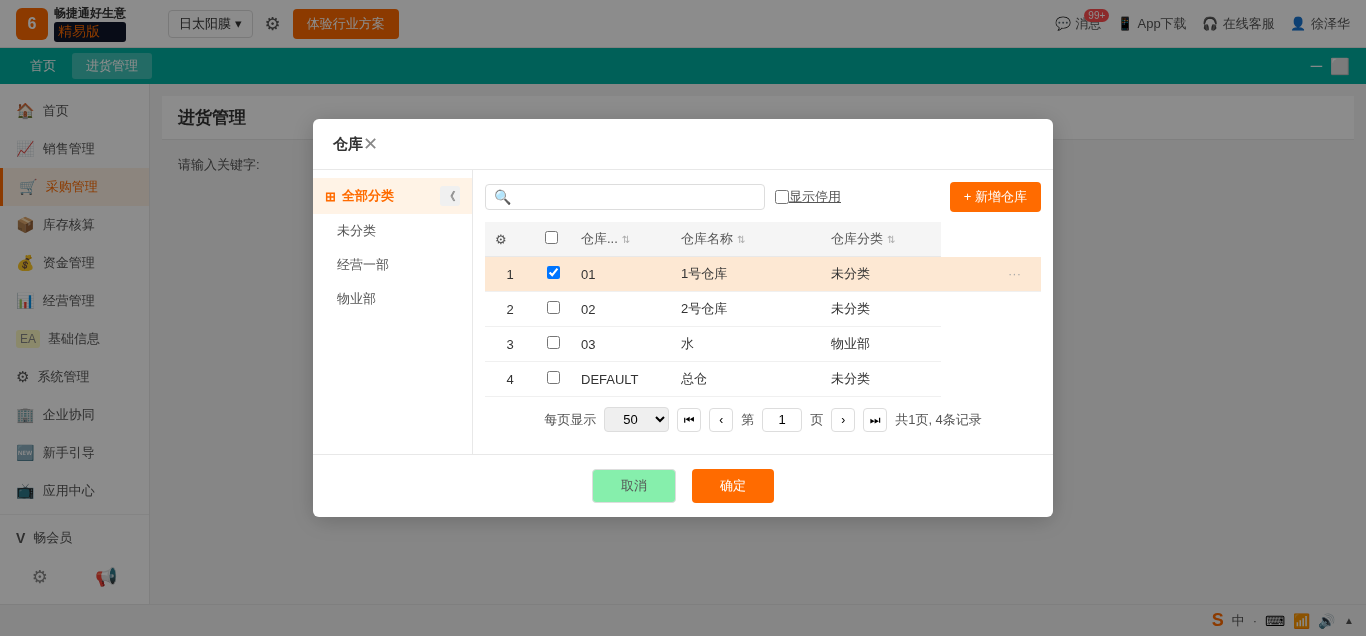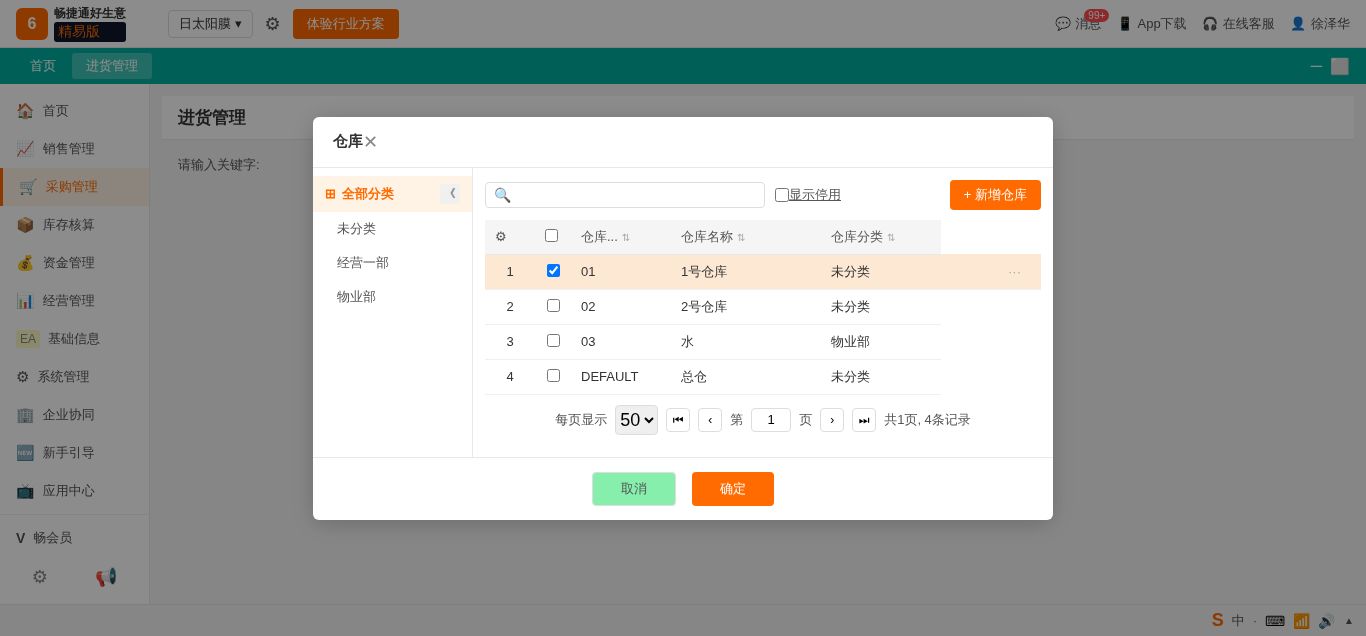--- a/index.html
+++ b/index.html
@@ -165,21 +165,21 @@
     .col-name { width: 150px; }
     .col-cat { width: 120px; }
     .sort-icon { color: #aaa; font-size: 10px; margin-left: 4px; }
 
     
     .pagination {
       display: flex; align-items: center; justify-content: center;
       padding: 10px 0; gap: 8px; font-size: 13px; color: #555;
     }
     .page-size-select {
-      border: 1px solid #ddd; border-radius: 4px; padding: 3px 0; font-size: 18px;
+      border: 1px solid #ddd; border-radius: 4px; padding: 3px 14px; font-size: 13px;
     }
     .page-btn {
       width: 24px; height: 24px; border: 1px solid #ddd; border-radius: 4px;
       background: white; cursor: pointer; display: flex; align-items: center; justify-content: center; font-size: 12px;
     }
     .page-input {
       width: 40px; height: 24px; border: 1px solid #ddd; border-radius: 4px;
       text-align: center; font-size: 13px;
     }
 

